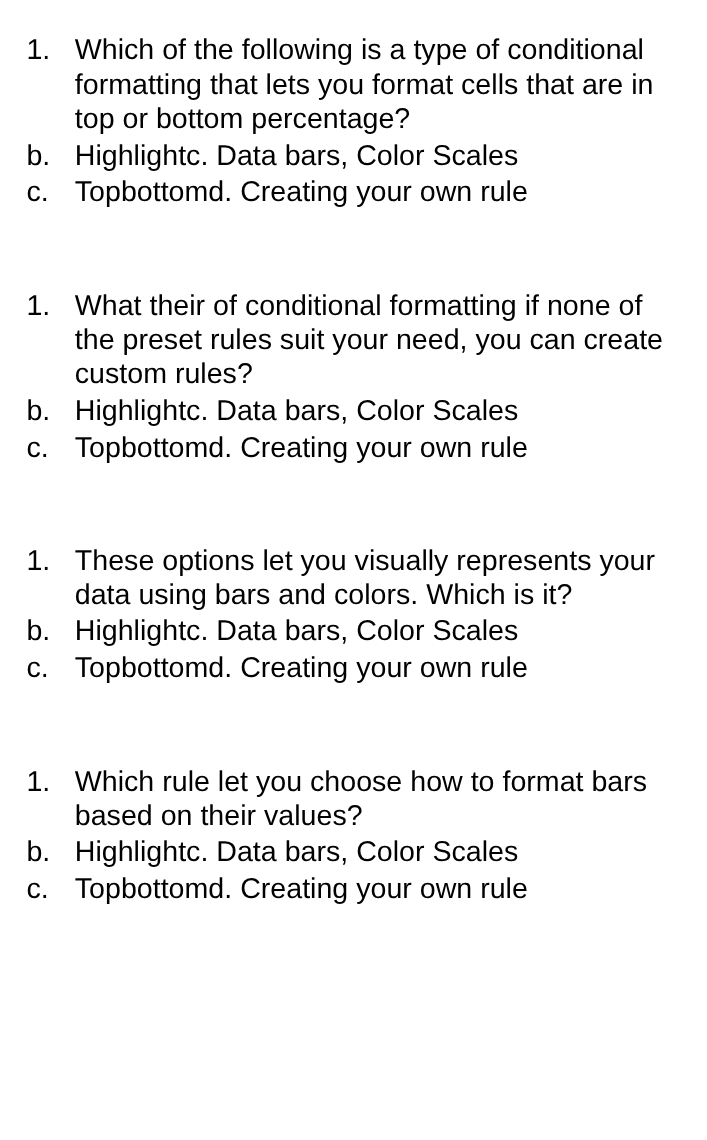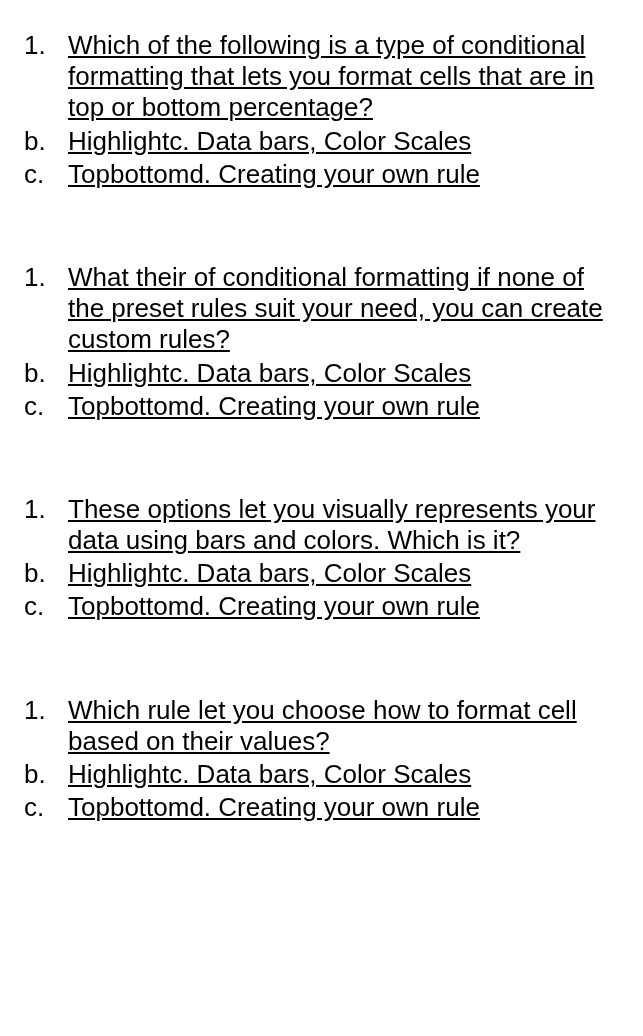--- a/index.html
+++ b/index.html
@@ -27,21 +27,20 @@
       display: flex;
       margin-bottom: 2px;
     }
     .marker {
       flex: 0 0 48px;
       text-align: left;
       padding-left: 4px;
     }
     .content {
       flex: 1;
-      text-decoration: underline;
     }
   </style>
 </head>
 <body>
 
 <div class="question-block">
   <div class="item">
     <div class="marker">1.</div>
     <div class="content">Which of the following is a type of conditional formatting that lets you format cells that are in top or bottom percentage?</div>
   </div>
@@ -81,21 +80,21 @@
   </div>
   <div class="item">
     <div class="marker">c.</div>
     <div class="content">Topbottomd. Creating your own rule</div>
   </div>
 </div>
 
 <div class="question-block">
   <div class="item">
     <div class="marker">1.</div>
-    <div class="content">Which rule let you choose how to format cell based on their values?</div>
+    <div class="content">Which rule let you choose how to format bars based on their values?</div>
   </div>
   <div class="item">
     <div class="marker">b.</div>
     <div class="content">Highlightc. Data bars, Color Scales</div>
   </div>
   <div class="item">
     <div class="marker">c.</div>
     <div class="content">Topbottomd. Creating your own rule</div>
   </div>
 </div>

